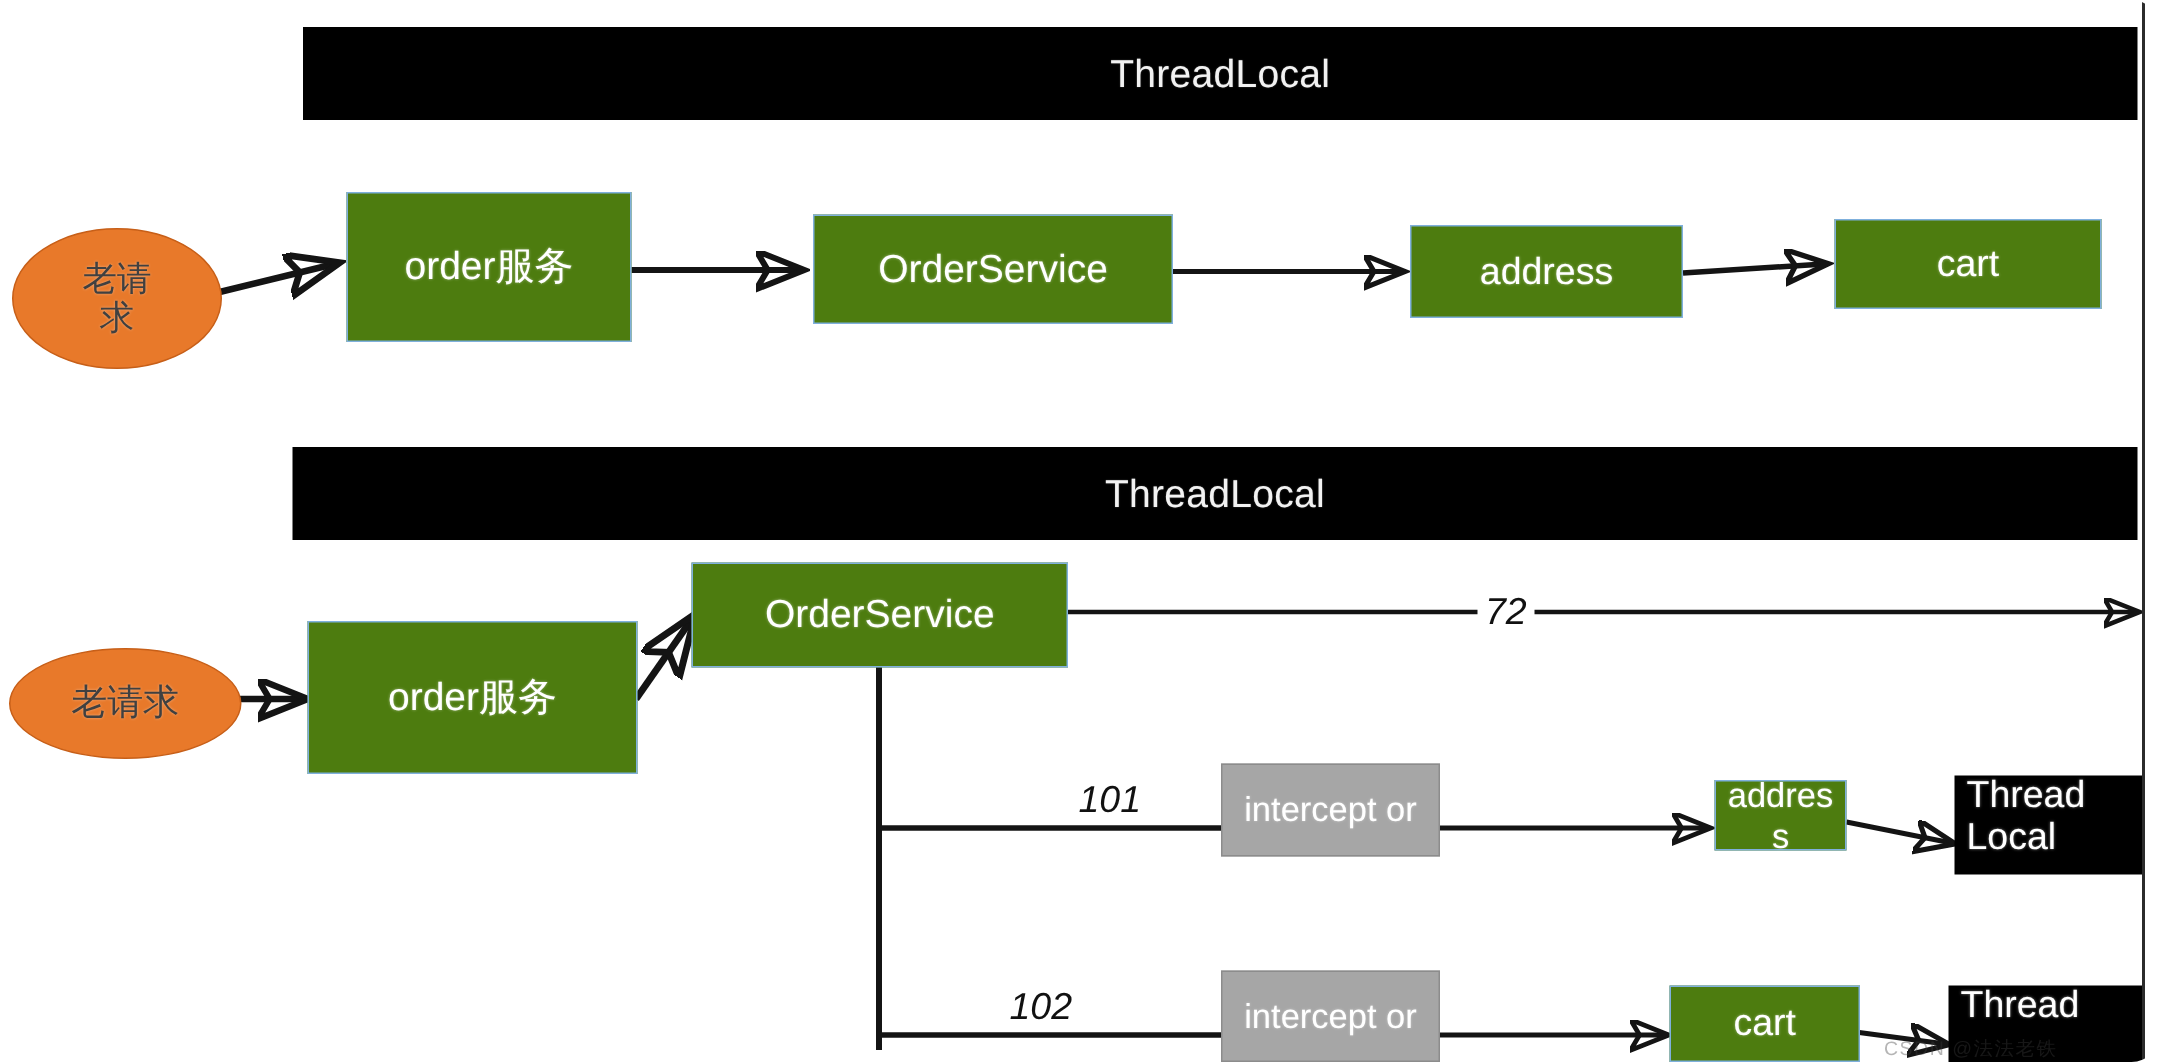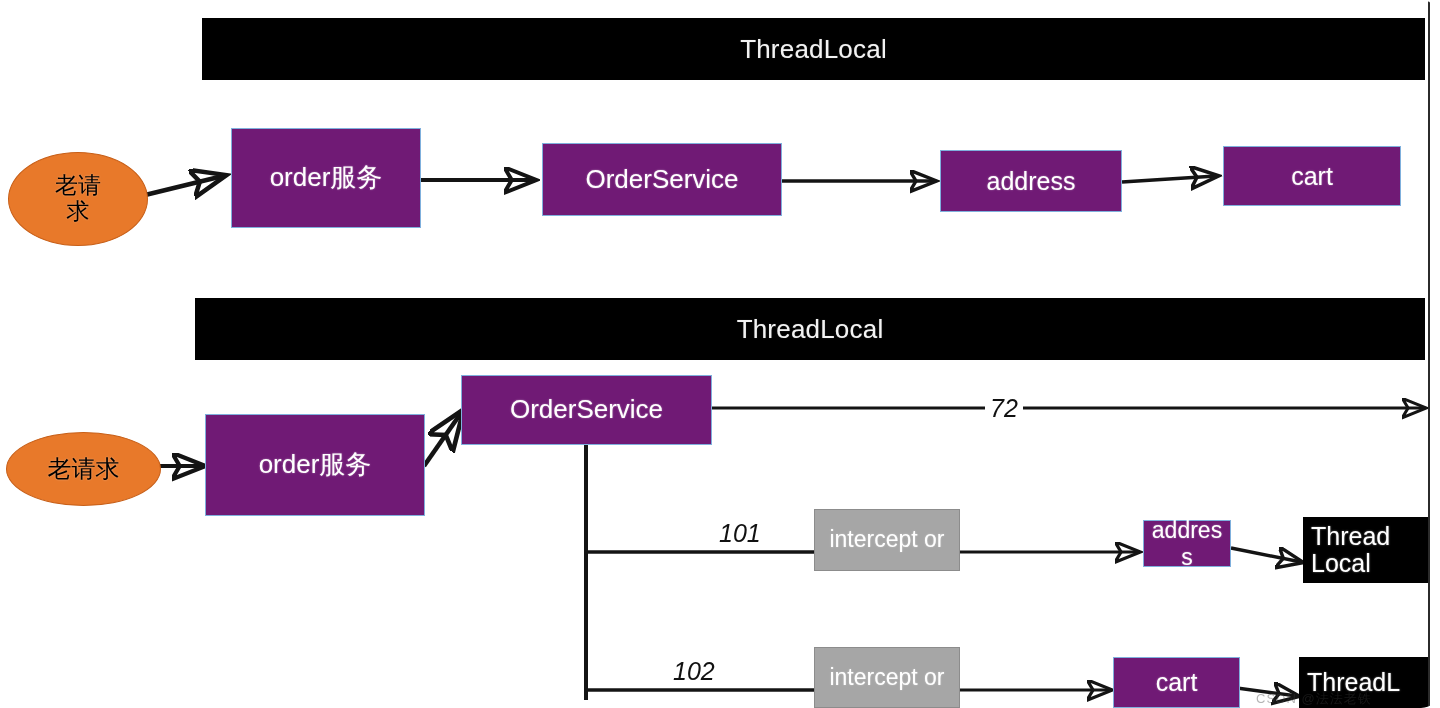--- a/index.html
+++ b/index.html
@@ -38,21 +38,21 @@
     align-items: center;
     justify-content: center;
     font-size: 26px;
     letter-spacing: 0.2px;
     text-shadow: 0 0 1px rgba(255,255,255,.35);
   }
 
   
   .bluebox {
     position: absolute;
-    background: #701a75;
+    background: #4d7c0f;
     border: 1px solid #7fb0dd;
     color: #ffffff;
     display: flex;
     align-items: center;
     justify-content: center;
     text-align: center;
     line-height: 1.15;
     box-sizing: border-box;
     text-shadow: 0 0 2px rgba(255,255,255,.45);
   }
@@ -71,37 +71,36 @@
     box-sizing: border-box;
     text-shadow: 0 0 2px rgba(255,255,255,.4);
   }
 
   
   .blackbox {
     position: absolute;
     background: #000000;
     color: #ffffff;
     display: flex;
-    align-items: center;
     justify-content: flex-start;
     text-align: left;
     line-height: 1.1;
     box-sizing: border-box;
     overflow: hidden;
     padding-left: 8px;
     text-shadow: 0 0 2px rgba(255,255,255,.5);
   }
 
   
   .ellipse {
     position: absolute;
     background: #e8792a;
     border: 1.5px solid #c75f18;
     border-radius: 50%;
-    color: #000000;
+    color: #404040;
     display: flex;
     align-items: center;
     justify-content: center;
     text-align: center;
     line-height: 1.12;
     box-sizing: border-box;
     text-shadow: 0 0 2px rgba(255,255,255,.4);
   }
 
   
@@ -242,21 +241,21 @@
 
   <div class="graybox" style="left:814px; top:647px; width:146px; height:61px; font-size:23px;">
     <span>intercept or</span>
   </div>
 
   <div class="bluebox" style="left:1113px; top:657px; width:127px; height:51px; font-size:25px;">
     <span>cart</span>
   </div>
 
   <div class="blackbox" style="left:1299px; top:657px; width:129px; height:51px; font-size:25px;">
-    <span>ThreadL</span>
+    <span>Thread</span>
   </div>
 
   <div class="watermark" style="left:1256px; top:690px;">
     <span>CSDN @法法老铁</span>
   </div>
 
   <div class="page-edge"></div>
 </div>
 
 </body></html>

